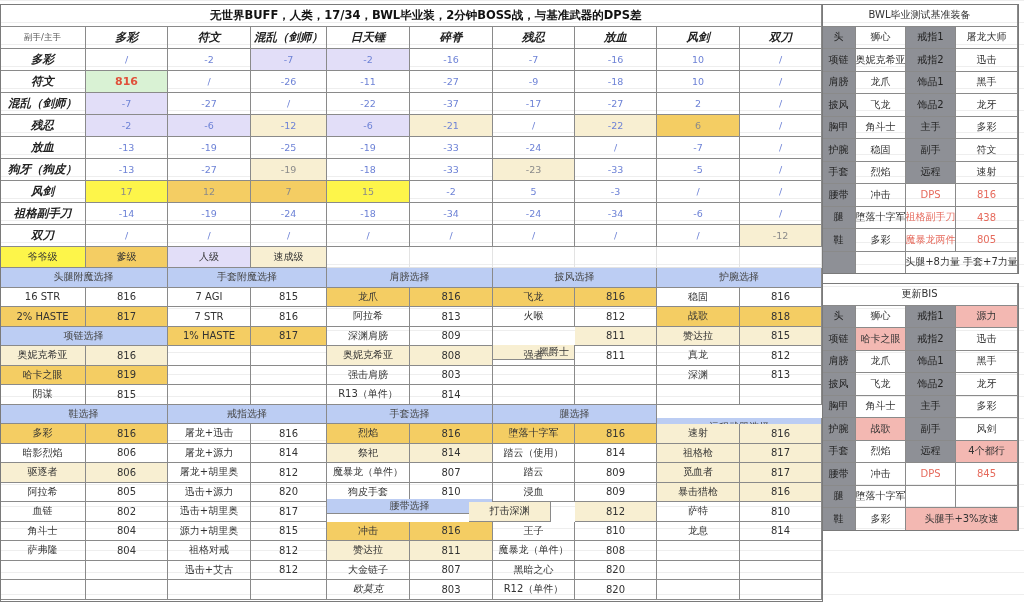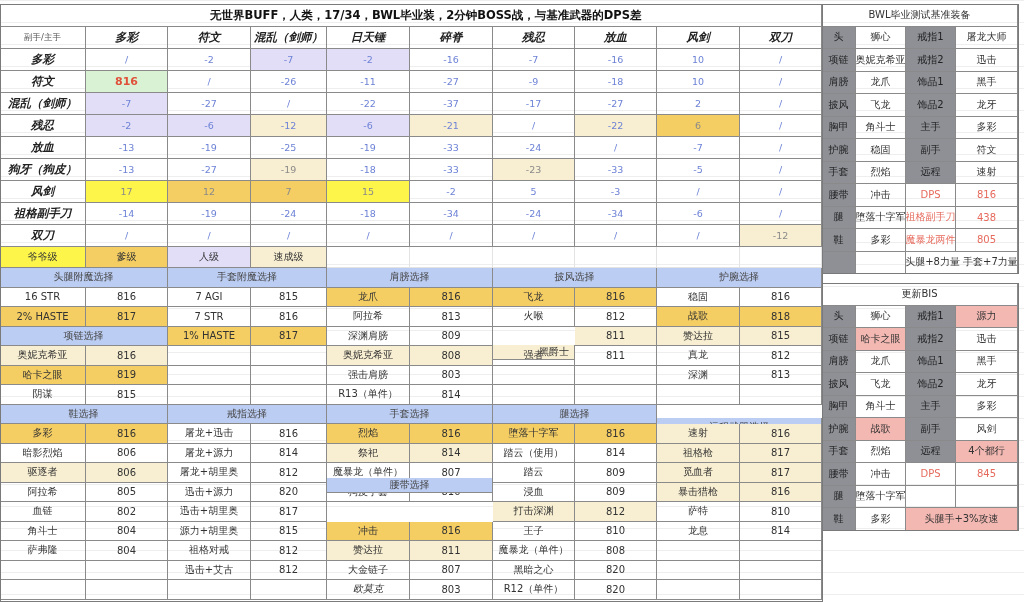--- a/index.html
+++ b/index.html
@@ -259,39 +259,39 @@
     <div class="cell plain " style="left: 251px; top: 560.5px; width: 76px; height: 19.5px;">812</div>
     <div class="cell bg-blue" style="left: 327px; top: 404.5px; width: 166px; height: 19.5px;">手套选择</div>
     <div class="cell plain bg-gold" style="left: 327px; top: 424px; width: 83px; height: 19.5px;">烈焰</div>
     <div class="cell plain bg-gold" style="left: 410px; top: 424px; width: 83px; height: 19.5px;">816</div>
     <div class="cell plain bg-cream" style="left: 327px; top: 443.5px; width: 83px; height: 19.5px;">祭祀</div>
     <div class="cell plain bg-cream" style="left: 410px; top: 443.5px; width: 83px; height: 19.5px;">814</div>
     <div class="cell plain " style="left: 327px; top: 463px; width: 83px; height: 19.5px;">魔暴龙（单件）</div>
     <div class="cell plain " style="left: 410px; top: 463px; width: 83px; height: 19.5px;">807</div>
     <div class="cell plain " style="left: 327px; top: 482.5px; width: 83px; height: 19.5px;">狗皮手套</div>
     <div class="cell plain " style="left: 410px; top: 482.5px; width: 83px; height: 19.5px;">810</div>
-    <div class="cell bg-blue" style="left: 327px; top: 478px; width: 166px; height: 15px;">腰带选择</div>
+    <div class="cell bg-blue" style="left: 327px; top: 499px; width: 166px; height: 15px;">腰带选择</div>
     <div class="cell plain bg-gold" style="left: 327px; top: 521.5px; width: 83px; height: 19.5px;">冲击</div>
     <div class="cell plain bg-gold" style="left: 410px; top: 521.5px; width: 83px; height: 19.5px;">816</div>
     <div class="cell plain bg-cream" style="left: 327px; top: 541px; width: 83px; height: 19.5px;">赞达拉</div>
     <div class="cell plain bg-cream" style="left: 410px; top: 541px; width: 83px; height: 19.5px;">811</div>
     <div class="cell plain " style="left: 327px; top: 560.5px; width: 83px; height: 19.5px;">大金链子</div>
     <div class="cell plain " style="left: 410px; top: 560.5px; width: 83px; height: 19.5px;">807</div>
     <div class="cell plain " style="left: 327px; top: 580px; width: 83px; height: 19.5px; font-style: italic;">欧莫克</div>
     <div class="cell plain " style="left: 410px; top: 580px; width: 83px; height: 19.5px;">803</div>
     <div class="cell bg-blue" style="left: 493px; top: 404.5px; width: 164px; height: 19.5px;">腿选择</div>
     <div class="cell plain bg-gold" style="left: 493px; top: 424px; width: 82px; height: 19.5px;">堕落十字军</div>
     <div class="cell plain bg-gold" style="left: 575px; top: 424px; width: 82px; height: 19.5px;">816</div>
     <div class="cell plain " style="left: 493px; top: 443.5px; width: 82px; height: 19.5px;">踏云（使用）</div>
     <div class="cell plain " style="left: 575px; top: 443.5px; width: 82px; height: 19.5px;">814</div>
     <div class="cell plain " style="left: 493px; top: 463px; width: 82px; height: 19.5px;">踏云</div>
     <div class="cell plain " style="left: 575px; top: 463px; width: 82px; height: 19.5px;">809</div>
     <div class="cell plain " style="left: 493px; top: 482.5px; width: 82px; height: 19.5px;">浸血</div>
     <div class="cell plain " style="left: 575px; top: 482.5px; width: 82px; height: 19.5px;">809</div>
-    <div class="cell plain bg-cream" style="left: 493px; top: 502px; width: 82px; height: 19.5px;">打击深渊</div>
+    <div class="cell plain bg-cream" style="left: 469px; top: 502px; width: 82px; height: 19.5px;">打击深渊</div>
     <div class="cell plain bg-cream" style="left: 575px; top: 502px; width: 82px; height: 19.5px;">812</div>
     <div class="cell plain " style="left: 493px; top: 521.5px; width: 82px; height: 19.5px;">王子</div>
     <div class="cell plain " style="left: 575px; top: 521.5px; width: 82px; height: 19.5px;">810</div>
     <div class="cell plain " style="left: 493px; top: 541px; width: 82px; height: 19.5px;">魔暴龙（单件）</div>
     <div class="cell plain " style="left: 575px; top: 541px; width: 82px; height: 19.5px;">808</div>
     <div class="cell plain " style="left: 493px; top: 560.5px; width: 82px; height: 19.5px;">黑暗之心</div>
     <div class="cell plain " style="left: 575px; top: 560.5px; width: 82px; height: 19.5px;">820</div>
     <div class="cell plain " style="left: 493px; top: 580px; width: 82px; height: 19.5px;">R12（单件）</div>
     <div class="cell plain " style="left: 575px; top: 580px; width: 82px; height: 19.5px;">820</div>
     <div class="cell bg-blue" style="left: 657px; top: 404.5px; width: 165px; height: 19.5px; margin-top: 13px;">远程武器选择</div>

